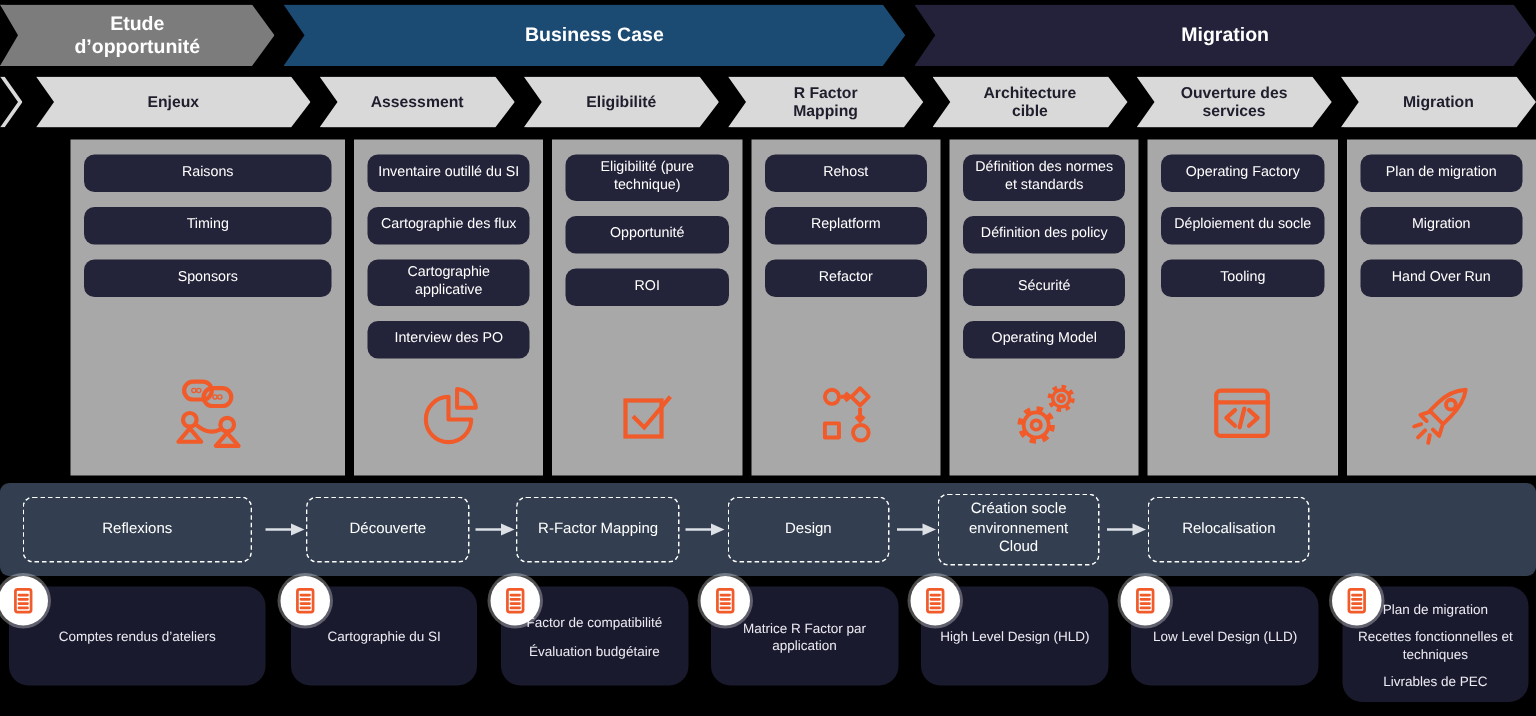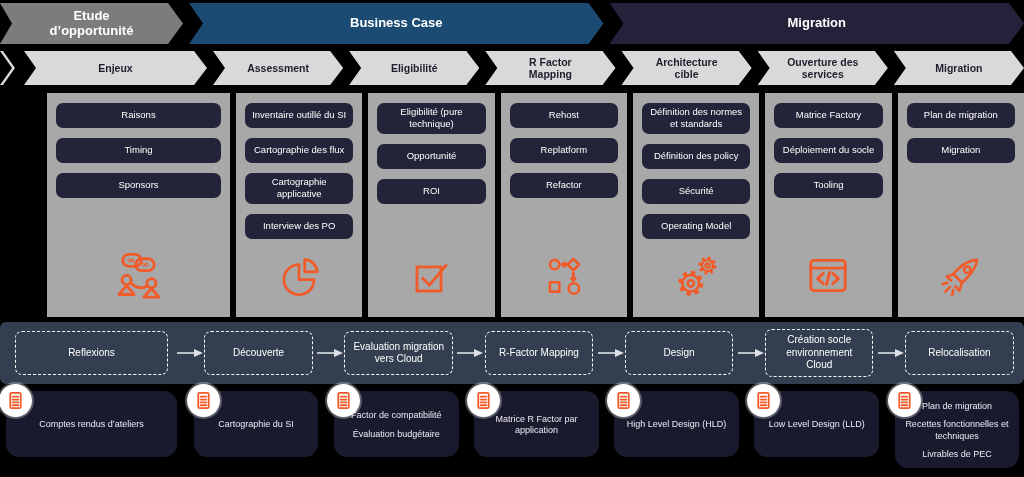--- a/index.html
+++ b/index.html
@@ -181,37 +181,38 @@
           <circle cx="19" cy="31" r="8" stroke-width="2.4"></circle>
           <circle cx="19" cy="31" r="3" stroke-width="2.4"></circle>
           <circle cx="35" cy="14" r="7" stroke-width="3.4" stroke-dasharray="2.7 2.8"></circle>
           <circle cx="35" cy="14" r="5.4" stroke-width="2.2"></circle>
           <circle cx="35" cy="14" r="2" stroke-width="2.2"></circle>
         </svg>
       </div>
     </div>
 
     <div class="panel">
-      <div class="pill">Matrice Factory</div>
+      <div class="pill">Operating Factory</div>
       <div class="pill">Déploiement du socle</div>
       <div class="pill">Tooling</div>
       <div class="icon">
         <svg width="52" height="50" viewBox="0 0 48 48" fill="none" stroke="currentColor" stroke-width="2.7" stroke-linecap="round" stroke-linejoin="round">
           <rect x="7.5" y="9" width="33" height="29" rx="3"></rect>
           <path d="M7.5 16.5 L40.5 16.5"></path>
           <path d="M19.5 21.5 L14 26.5 L19.5 31.5"></path>
           <path d="M28.5 21.5 L34 26.5 L28.5 31.5"></path>
           <path d="M25.5 20.5 L22.5 32.5"></path>
         </svg>
       </div>
     </div>
 
     <div class="panel">
       <div class="pill">Plan de migration</div>
       <div class="pill">Migration</div>
+      <div class="pill">Hand Over Run</div>
       <div class="icon">
         <svg width="50" height="50" viewBox="0 0 48 48" fill="none" stroke="currentColor" stroke-width="2.5" stroke-linecap="round" stroke-linejoin="round">
           <path d="M39.5 8.5 C32 9 26 12.5 21.5 17 L16.5 22 L25 30.5 L30 25.5 C34.5 21 38.5 15.5 39.5 8.5 Z"></path>
           <circle cx="30" cy="18" r="3.1"></circle>
           <path d="M17 22.5 L10.5 24.5 L14.5 28.5"></path>
           <path d="M24.5 31.5 L22.5 38 L18.5 34"></path>
           <path d="M13.5 34.5 L9 39"></path>
           <path d="M11 30.5 L6.5 32"></path>
           <path d="M16.5 37.5 L15.5 42.5"></path>
         </svg>
@@ -229,27 +230,20 @@
               <line x1="1" y1="5" x2="19" y2="5" stroke="#dde1e6" stroke-width="1.6"></line>
               <path d="M18 1 L27 5 L18 9 Z" fill="#dde1e6"></path>
             </svg></span>
         <div class="flow-box">Découverte</div>
       </div>
       <div class="flow-cell">
         <span class="flow-arrow"><svg width="28" height="10" viewBox="0 0 28 10">
               <line x1="1" y1="5" x2="19" y2="5" stroke="#dde1e6" stroke-width="1.6"></line>
               <path d="M18 1 L27 5 L18 9 Z" fill="#dde1e6"></path>
             </svg></span>
-        <div class="flow-box">Evaluation migration vers Cloud</div>
-      </div>
-      <div class="flow-cell">
-        <span class="flow-arrow"><svg width="28" height="10" viewBox="0 0 28 10">
-              <line x1="1" y1="5" x2="19" y2="5" stroke="#dde1e6" stroke-width="1.6"></line>
-              <path d="M18 1 L27 5 L18 9 Z" fill="#dde1e6"></path>
-            </svg></span>
         <div class="flow-box">R-Factor Mapping</div>
       </div>
       <div class="flow-cell">
         <span class="flow-arrow"><svg width="28" height="10" viewBox="0 0 28 10">
               <line x1="1" y1="5" x2="19" y2="5" stroke="#dde1e6" stroke-width="1.6"></line>
               <path d="M18 1 L27 5 L18 9 Z" fill="#dde1e6"></path>
             </svg></span>
         <div class="flow-box">Design</div>
       </div>
       <div class="flow-cell">

